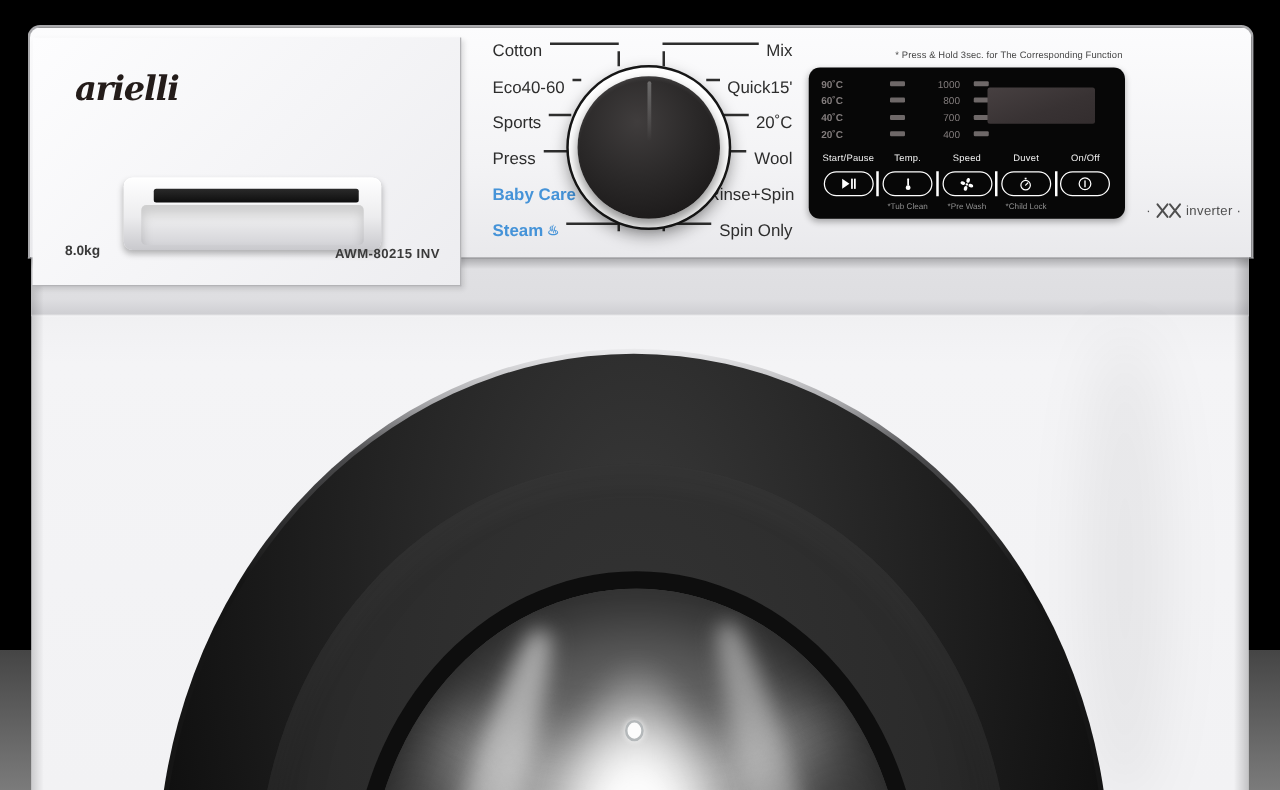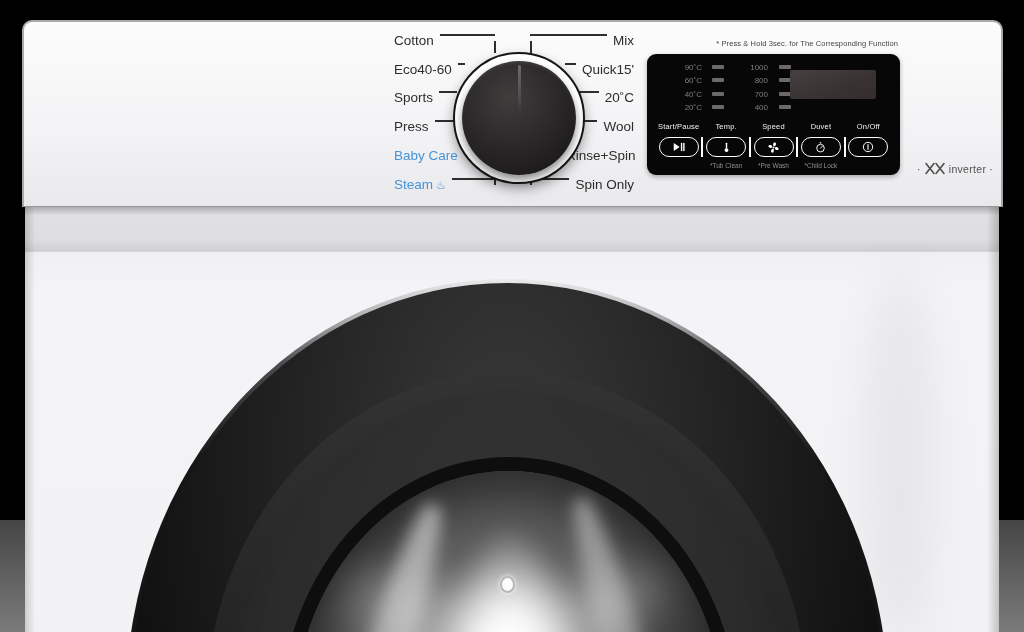--- a/index.html
+++ b/index.html
@@ -25,36 +25,36 @@
   .handle-slot{position:absolute;left:24px;top:9px;width:164px;height:11px;border-radius:2px;
     background:linear-gradient(180deg,#2a2a2a,#0e0e0e);box-shadow:0 1px 0 rgba(255,255,255,.7);}
   .handle-recess{position:absolute;left:14px;top:22px;width:178px;height:32px;border-radius:4px;
     background:linear-gradient(180deg,#fafafa,#d4d4d8);box-shadow:inset 0 7px 9px rgba(0,0,0,.18);}
   .capacity{position:absolute;left:26px;top:165px;font-size:11px;font-weight:700;color:#3a3a3a;}
   .model{position:absolute;right:16px;top:167px;font-size:10.5px;font-weight:600;color:#3a3a3a;letter-spacing:.4px;}
   
   .prow{position:absolute;height:14px;display:flex;align-items:flex-start;gap:6px;}
   .prow .plabel{font-size:13.5px;color:#2d2d2d;white-space:nowrap;line-height:14px;}
   .prow .pline{flex:1;height:1.5px;background:#2e2e2e;}
-  .prow.blue .plabel,.prow.blue .picon{color:#4593d8;}
+  .prow.blue .plabel,.prow.blue .picon{color:#4593d8;font-weight:bold;}
   .picon{font-size:11px;line-height:14px;margin-left:-3px;}
   .elbow{position:absolute;width:1.5px;background:#2e2e2e;}
   .dial{position:absolute;left:429px;top:30px;width:128px;height:128px;border-radius:50%;
     background:#fff;border:2px solid #161616;box-shadow:0 5px 12px rgba(0,0,0,.35);}
   .knob{position:absolute;left:7px;top:7px;width:114px;height:114px;border-radius:50%;
     background:radial-gradient(circle at 42% 32%,#403d3d 0%,#2b2929 45%,#1c1a1a 80%,#141313 100%);
     box-shadow:0 5px 9px rgba(0,0,0,.45), inset 0 2px 3px rgba(255,255,255,.08);}
   .pointer{position:absolute;left:50%;top:4px;width:3px;height:48px;margin-left:-1.5px;border-radius:2px;
     background:linear-gradient(180deg,rgba(160,160,160,.55),rgba(90,90,90,0));}
   
   .note{position:absolute;top:17px;right:103px;font-size:7.5px;color:#454545;letter-spacing:.1px;}
   .display-panel{position:absolute;left:623px;top:32px;width:253px;height:121px;border-radius:9px;
     background:#070707;box-shadow:0 2px 5px rgba(0,0,0,.3);}
   .ind-row{position:absolute;left:10px;height:10px;display:flex;align-items:center;}
-  .t-label{width:45px;text-align:right;font-size:8px;color:#837d7d;}
+  .t-label{width:45px;text-align:left;font-size:8px;color:#837d7d;font-weight:bold;}
   .s-label{width:44px;text-align:right;font-size:8px;color:#837d7d;}
   .dash{width:12px;height:3.5px;background:#6e6868;border-radius:1px;margin-left:10px;}
   .dash.sp{margin-left:11px;}
   .digital-display{position:absolute;left:143px;top:16px;width:86px;height:29px;border-radius:2px;
     background:linear-gradient(160deg,#474041 0%,#383233 60%,#332d2e 100%);}
   .btn-labels{position:absolute;left:8px;right:8px;top:68px;display:flex;}
   .btn-labels span{flex:1;text-align:center;font-size:7.5px;color:#f2f2f2;letter-spacing:.2px;}
   .btn-row{position:absolute;left:8px;right:8px;top:80px;display:flex;}
   .btn-cell{flex:1;position:relative;display:flex;justify-content:center;align-items:center;height:26px;}
   .btn-cell + .btn-cell::before{content:"";position:absolute;left:-1px;top:3px;width:2px;height:20px;background:#fff;}
@@ -101,20 +101,29 @@
 </head>
 <body>
 
 <div class="stage">
   <div class="bg-bottom"></div>
 
   <div class="machine">
 
     <div class="control-panel">
 
+      <div class="drawer">
+        <div class="brand-logo">arielli</div>
+        <div class="drawer-handle">
+          <div class="handle-slot"></div>
+          <div class="handle-recess"></div>
+        </div>
+        <div class="capacity">8.0kg</div>
+        <div class="model">AWM-80215 INV</div>
+      </div>
 
       <div class="prow" style="left:370px;top:12px;width:101px">
         <span class="plabel">Cotton</span>
           <span class="pline"></span>
       </div>
       <div class="prow" style="left:370px;top:41px;width:71px">
         <span class="plabel">Eco40-60</span>
           <span class="pline"></span>
       </div>
       <div class="prow" style="left:370px;top:69px;width:63px">

